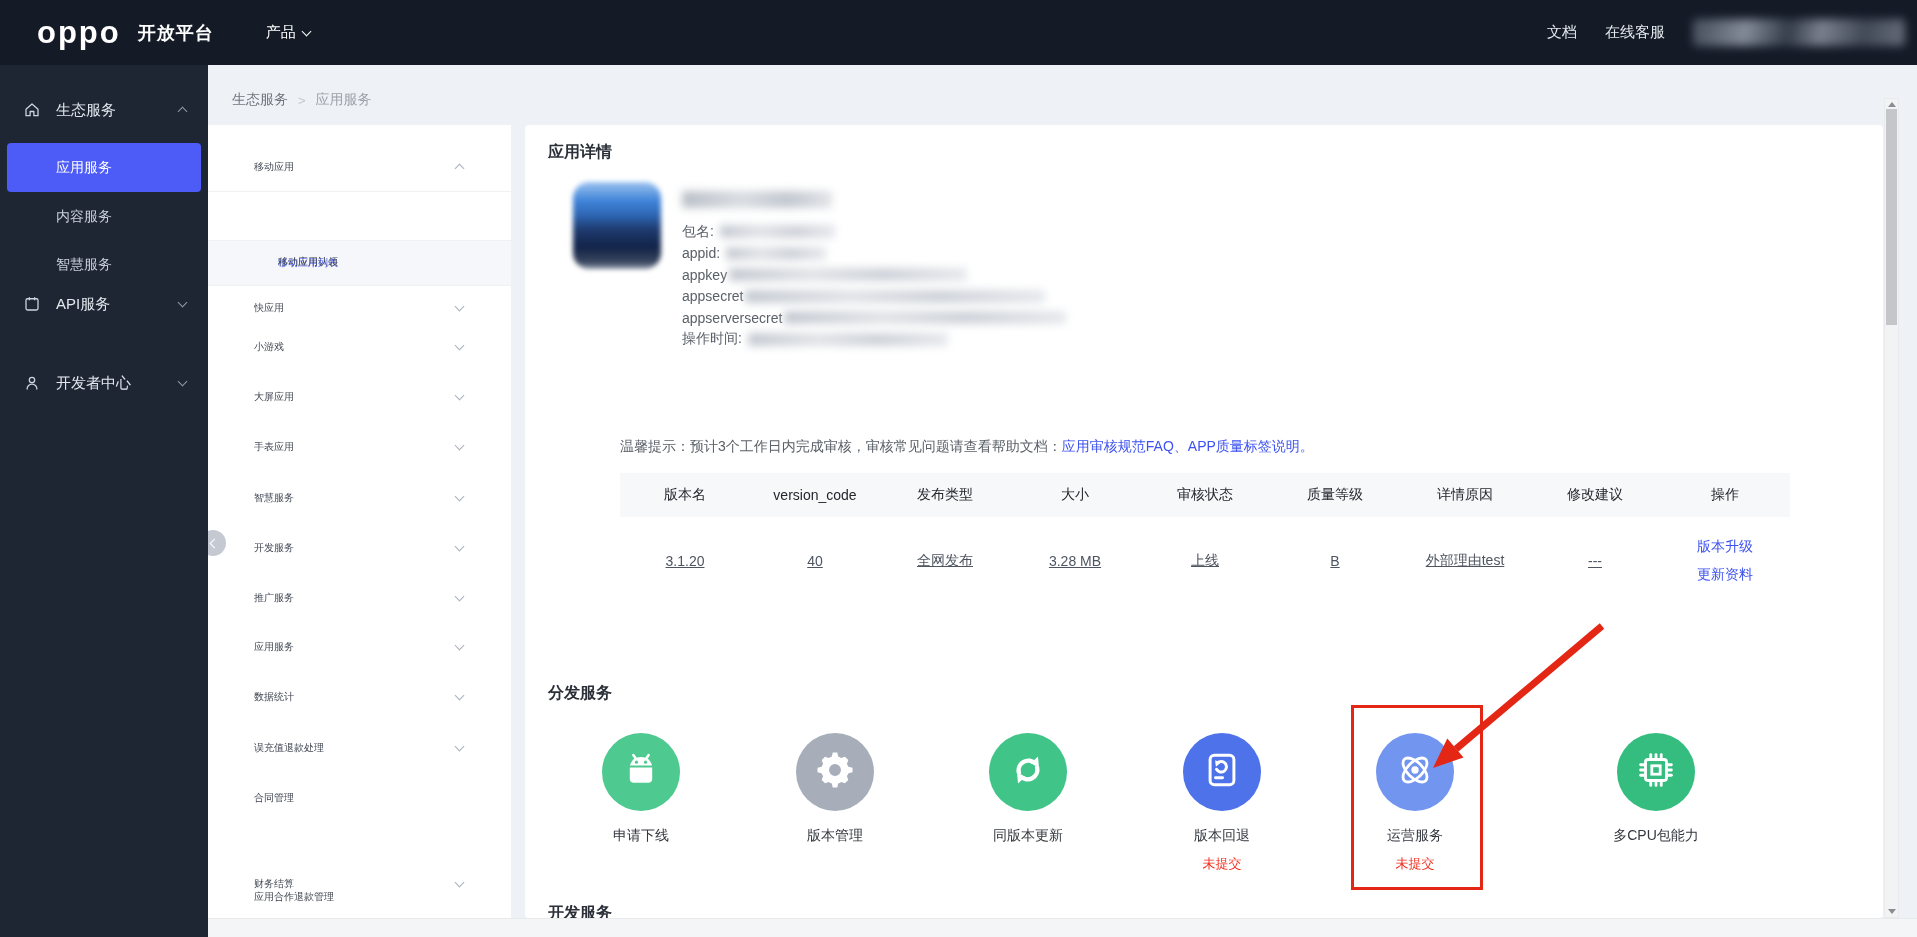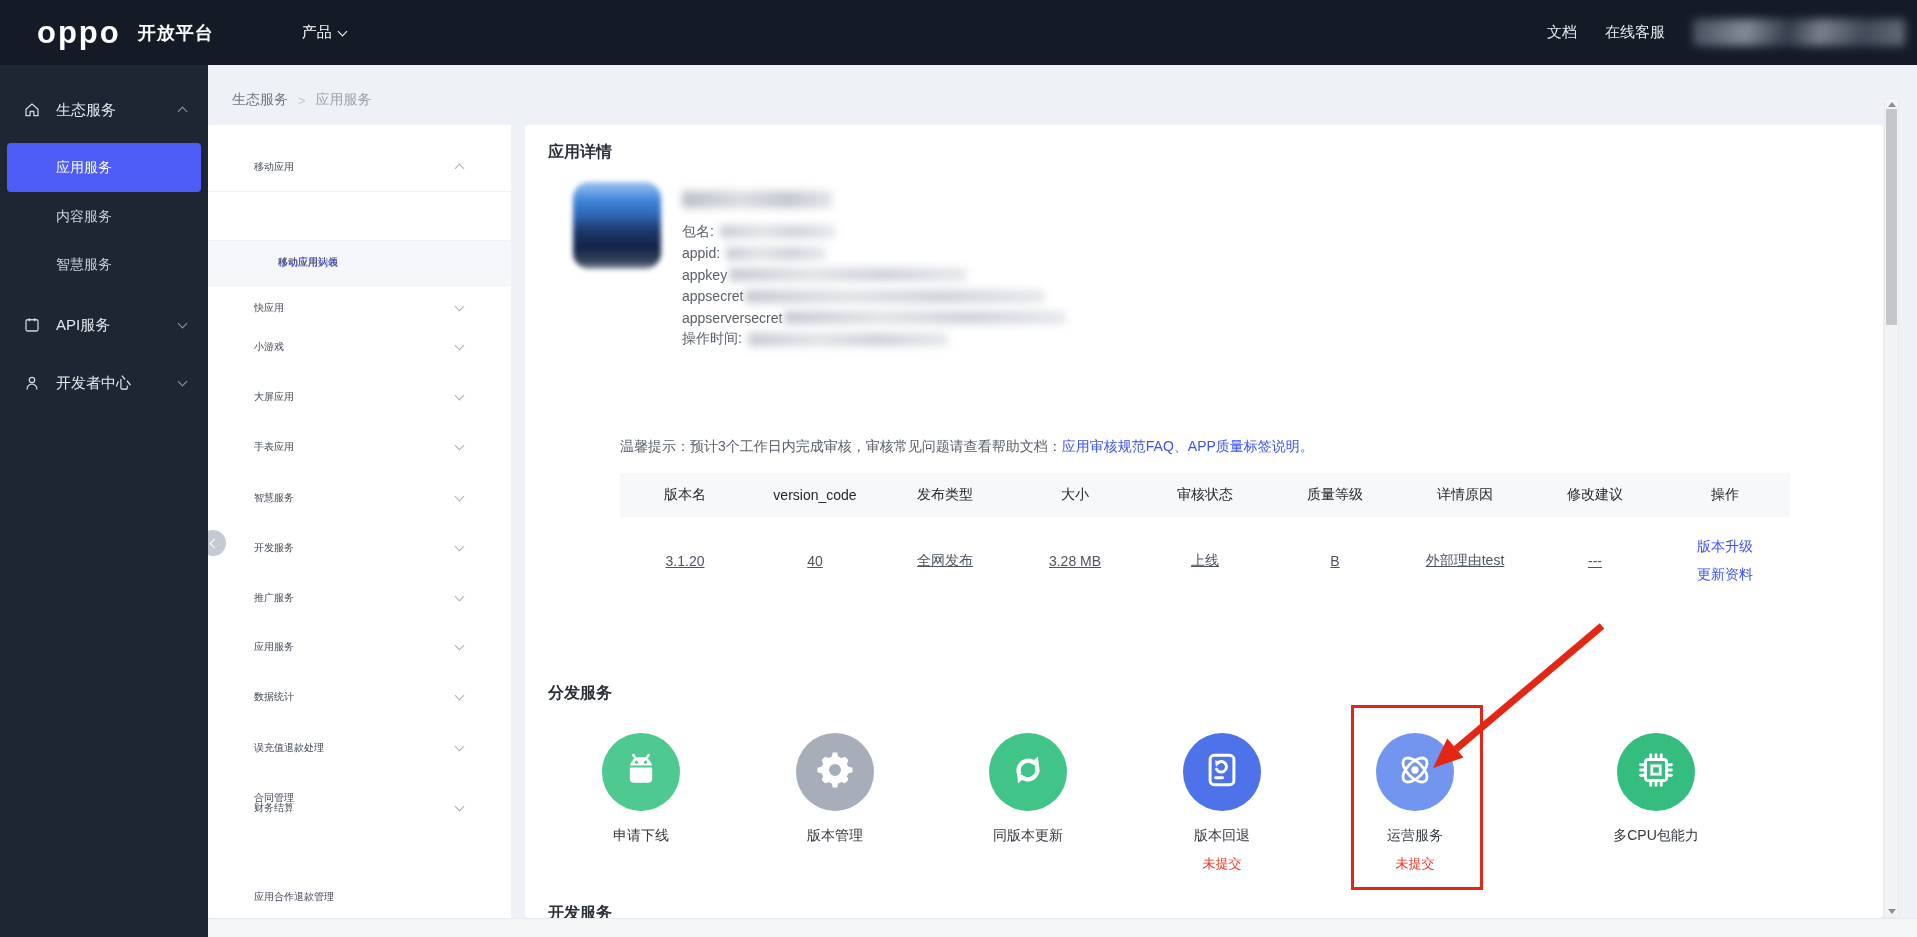--- a/index.html
+++ b/index.html
@@ -5,21 +5,21 @@
   * { margin:0; padding:0; box-sizing:border-box; }
   html,body { width:1917px; height:937px; overflow:hidden;
     font-family:"Liberation Sans","DejaVu Sans",sans-serif; background:#eef1f6; }
 
   
   .topbar { position:absolute; left:0; top:0; width:1917px; height:65px;
     background:#141a26; display:flex; align-items:center; z-index:30; }
   .logo { font-size:31px; font-weight:700; color:#fff; letter-spacing:2px;
     margin-left:37px; line-height:1; }
   .brand { color:#fff; font-size:18px; font-weight:600; margin-left:17px; letter-spacing:1px;}
-  .product { color:#fff; font-size:15px; margin-left:88px; display:flex; align-items:center; gap:7px; cursor:pointer;}
+  .product { color:#fff; font-size:15px; margin-left:52px; display:flex; align-items:center; gap:7px; cursor:pointer;}
   .topbar-right { position:absolute; right:12px; top:0; height:65px; display:flex; align-items:center; gap:28px;}
   .toplink { color:#e6e9ef; font-size:15px; cursor:pointer; }
   .blur-user { width:212px; height:27px; border-radius:4px; filter:blur(5px);
     background:linear-gradient(100deg,#5b6372 5%,#98a0ad 25%,#3a4251 45%,#8d94a0 60%,#4a5160 80%,#767d8a 100%);
     opacity:.85; }
 
   .chev { display:inline-block; width:7px; height:7px;
     border-right:1.6px solid currentColor; border-bottom:1.6px solid currentColor; }
   .chev.down { transform:rotate(45deg); margin-top:-3px; }
   .chev.up   { transform:rotate(-135deg); margin-top:3px; }
@@ -141,21 +141,21 @@
   </div>
   <div class="ds-child sel" style="top:78px; height:49px;">
     <span class="lb">应用服务</span>
   </div>
   <div class="ds-child" style="top:130px;">
     <span class="lb">内容服务</span>
   </div>
   <div class="ds-child" style="top:178px;">
     <span class="lb">智慧服务</span>
   </div>
-  <div class="ds-item" style="top:240px;">
+  <div class="ds-item" style="top:219px;">
     <span class="ic">
       <svg viewBox="0 0 24 24" fill="none" stroke="currentColor" stroke-width="1.7">
           <rect x="4" y="5" width="16" height="15" rx="2"></rect>
           <line x1="8.5" y1="3" x2="8.5" y2="7"></line>
           <line x1="15.5" y1="3" x2="15.5" y2="7"></line>
         </svg>
     </span>
     <span class="lb">API服务</span>
     <i class="ch chev down"></i>
   </div>
@@ -227,21 +227,21 @@
       <span class="lb">数据统计</span>
       <i class="ch chev down"></i>
     </div>
     <div class="sm-item" style="top:600px;">
       <span class="lb">误充值退款处理</span>
       <i class="ch chev down"></i>
     </div>
     <div class="sm-item" style="top:650px;">
       <span class="lb">合同管理</span>
     </div>
-    <div class="sm-item" style="top:660px;">
+    <div class="sm-item" style="top:736px;">
       <span class="lb">财务结算</span>
       <i class="ch chev down"></i>
     </div>
     <div class="sm-item" style="top:749px;">
       <span class="lb">应用合作退款管理</span>
     </div>
     <div class="collapse-handle">
       <i class="chev left" style="margin-left:3px;"></i>
     </div>
   </aside>

